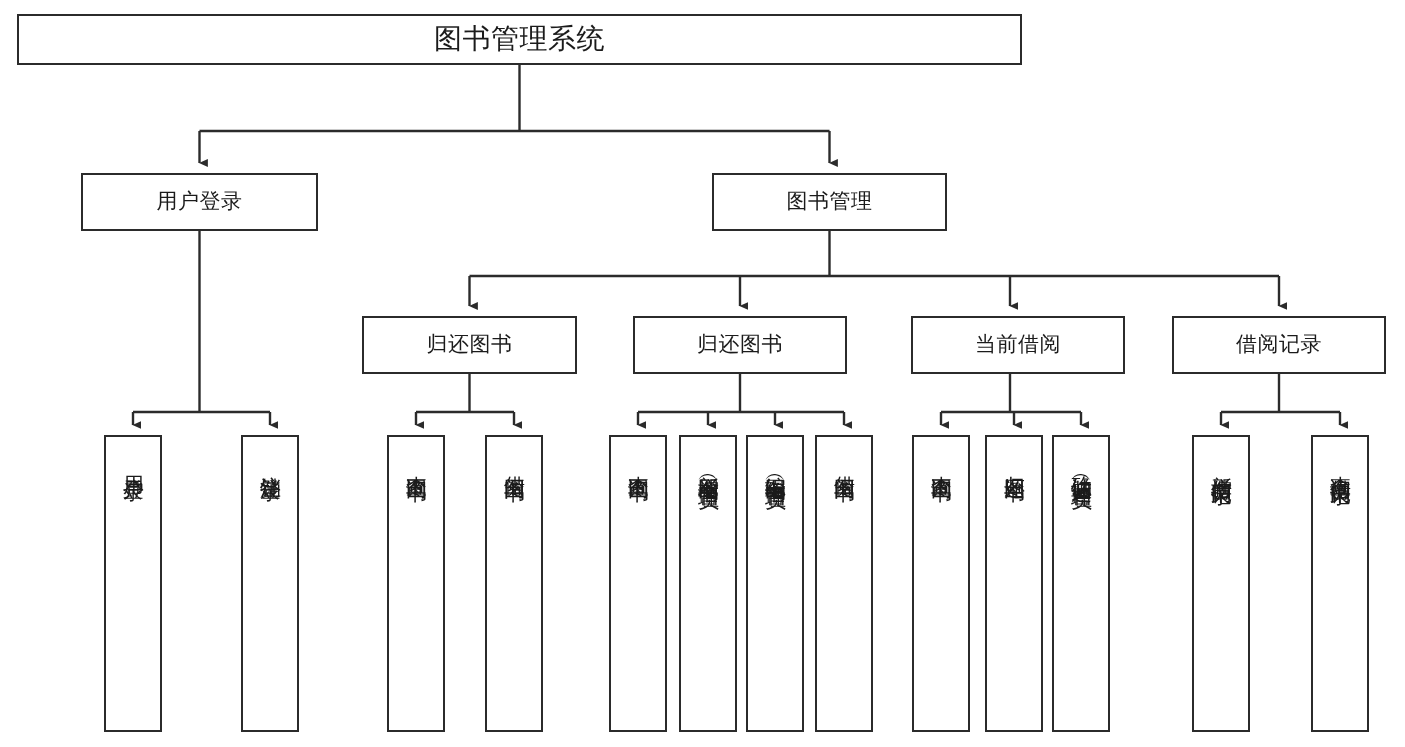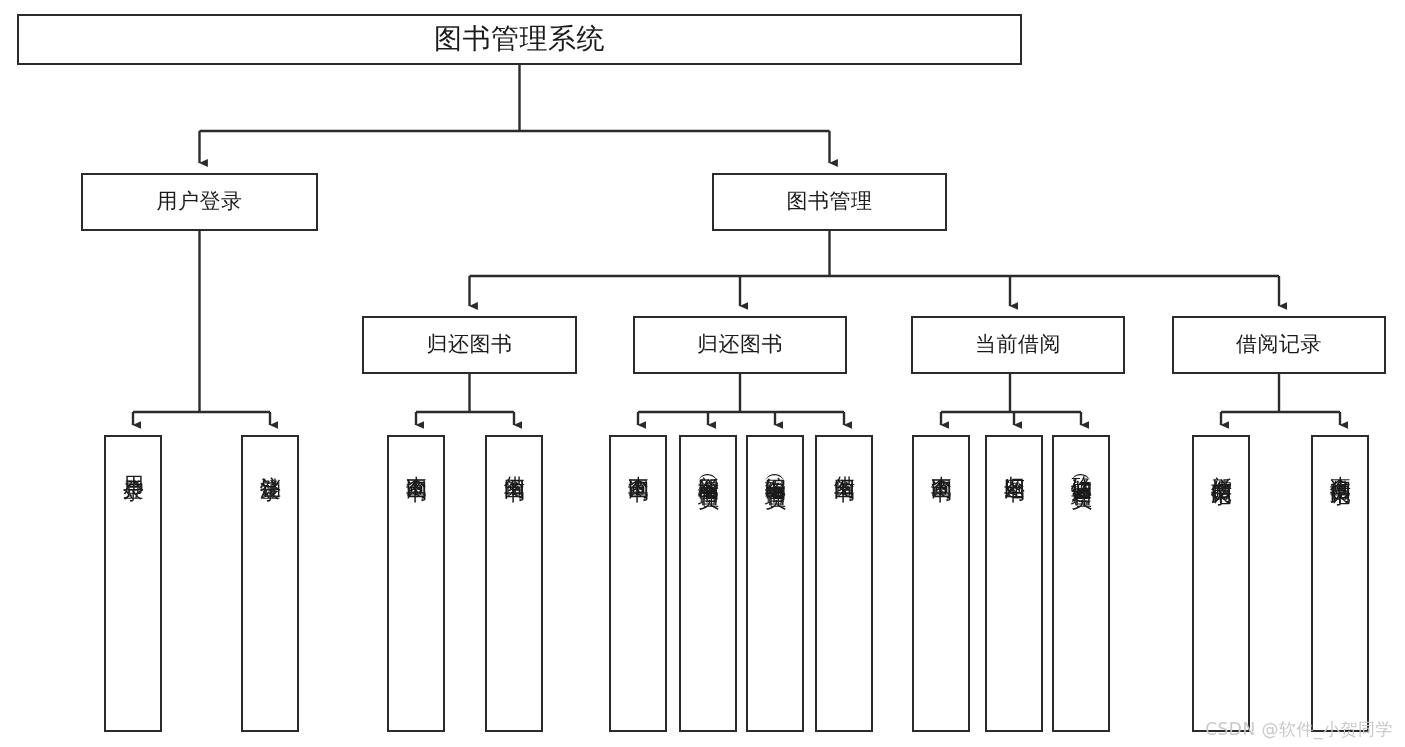--- a/index.html
+++ b/index.html
@@ -180,14 +180,13 @@
       <div class="node vert" style="left: 1052px; top: 435px; width: 58px; height: 297px;">
         <span class="vlabel">确认归还（管理员）</span>
       </div>
       <div class="node vert" style="left: 1192px; top: 435px; width: 58px; height: 297px;">
         <span class="vlabel">新增借阅记录</span>
       </div>
       <div class="node vert" style="left: 1311px; top: 435px; width: 58px; height: 297px;">
         <span class="vlabel">查询借阅记录</span>
       </div>
     </div>
-  <div class="watermark">CSDN @软件_小贺同学</div>
 </div>
 
 </body></html>

